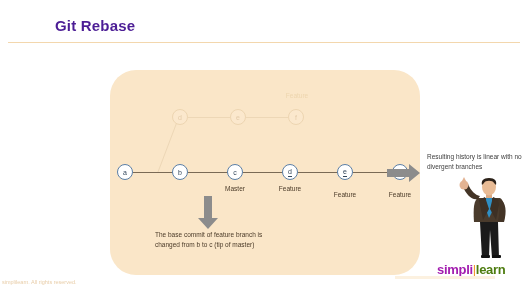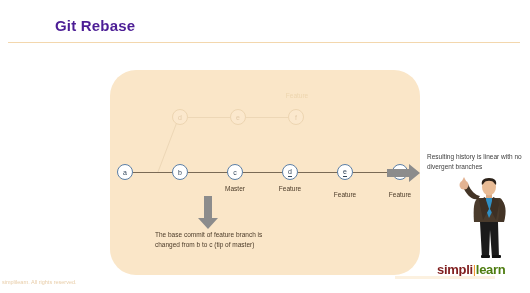--- a/index.html
+++ b/index.html
@@ -141,21 +141,21 @@
   
   .logo {
     position: absolute;
     left: 437px;
     top: 262px;
     font-size: 13px;
     font-weight: bold;
     letter-spacing: -0.3px;
     white-space: nowrap;
   }
-  .logo .simpli { color: #7f1d1d; text-align: right; }
+  .logo .simpli { color: #a21caf; text-align: right; }
   .logo .bar { color: #f3972b; font-weight: normal; }
   .logo .learn { color: #4d7c0f; }
   
   .footer {
     position: absolute;
     left: 2px;
     top: 279px;
     font-size: 5.5px;
     color: #e8cda8;
     white-space: nowrap;

